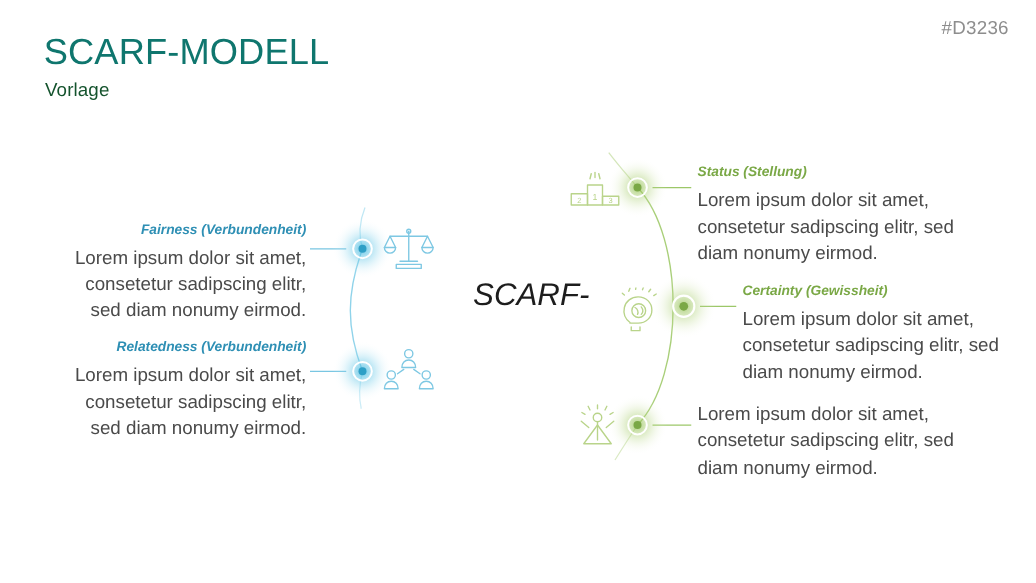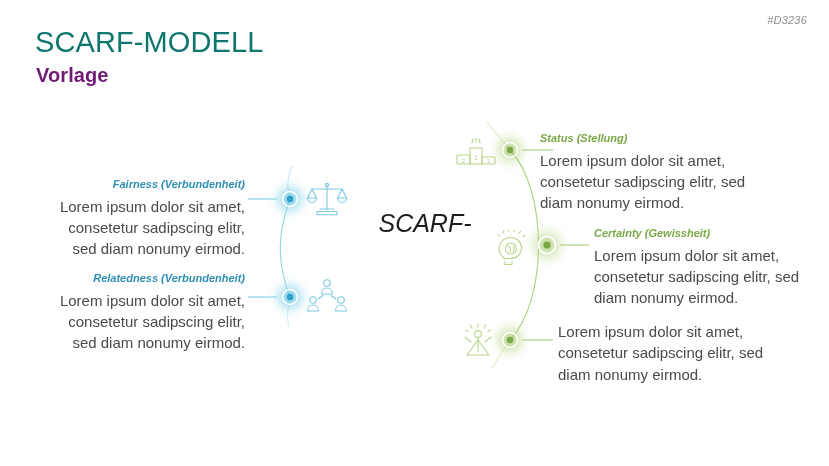--- a/index.html
+++ b/index.html
@@ -20,59 +20,58 @@
     position: absolute;
     inset: 0;
     background: #ffffff;
   }
 
   
   .doc-code {
     position: absolute;
     top: 14px;
     right: 22px;
-    font-size: 11px;
+    font-size: 15px;
     color: #8d8d8d;
     letter-spacing: 0.2px;
-    font-style: italic;
   }
   .title {
     position: absolute;
     left: 35px;
     top: 27px;
     font-size: 29px;
     font-weight: 400;
     color: #0f766e;
     letter-spacing: 0.1px;
     line-height: 1.1;
   }
   .subtitle {
     position: absolute;
     left: 36px;
     top: 64px;
-    font-size: 20px;
-    font-weight: 700;
-    color: #701a75;
+    font-size: 15px;
+    font-weight: 400;
+    color: #14532d;
     letter-spacing: 0.1px;
   }
 
   
   .center-label {
     position: absolute;
     left: 350px;
     top: 207px;
     width: 150px;
     text-align: center;
     font-size: 25px;
     font-style: italic;
     font-weight: 400;
     color: #1d1d1d;
     line-height: 1.28;
   }
-  .center-label span { display: block; }
+  .center-label span { display: block; margin-top: 13px; }
 
   
   .connectors {
     position: absolute;
     left: 0;
     top: 0;
     width: 829px;
     height: 466px;
     pointer-events: none;
   }
@@ -257,21 +256,21 @@
   <div class="node-text left-block" style="left:45px; top:178px;">
     <div class="heading blue">Fairness (Verbundenheit)</div>
     <div class="body">Lorem ipsum dolor sit amet, consetetur sadipscing elitr, sed diam nonumy eirmod.</div>
   </div>
 
   <div class="node-text left-block" style="left:45px; top:272px;">
     <div class="heading blue">Relatedness (Verbundenheit)</div>
     <div class="body">Lorem ipsum dolor sit amet, consetetur sadipscing elitr, sed diam nonumy eirmod.</div>
   </div>
 
-  <div class="node-text right-block" style="left:540px; top:132px;">
+  <div class="node-text right-block" style="left:558px; top:132px;">
     <div class="heading green">Status (Stellung)</div>
     <div class="body">Lorem ipsum dolor sit amet, consetetur sadipscing elitr, sed diam nonumy eirmod.</div>
   </div>
 
   <div class="node-text right-block" style="left:594px; top:227px;">
     <div class="heading green">Certainty (Gewissheit)</div>
     <div class="body">Lorem ipsum dolor sit amet, consetetur sadipscing elitr, sed diam nonumy eirmod.</div>
   </div>
 
   <div class="node-text right-block" style="left:558px; top:321px;">

